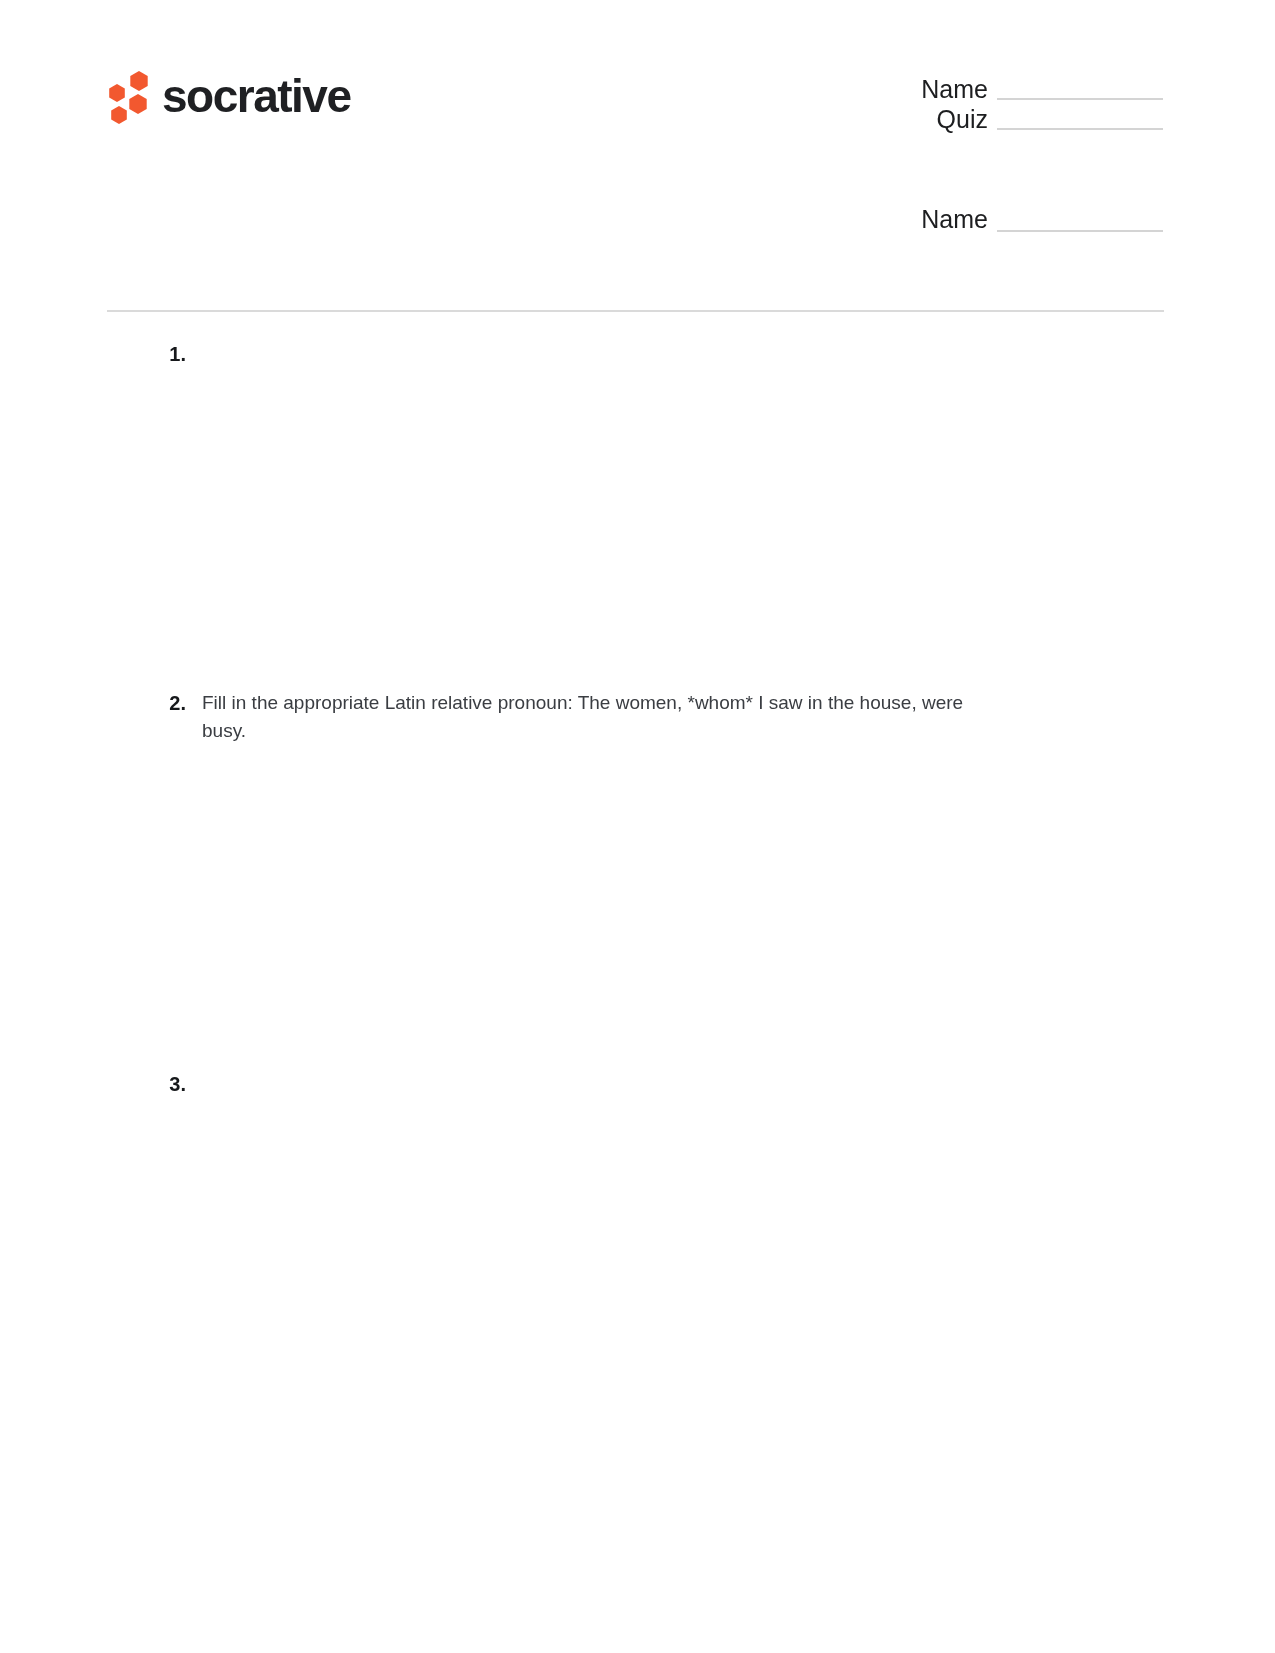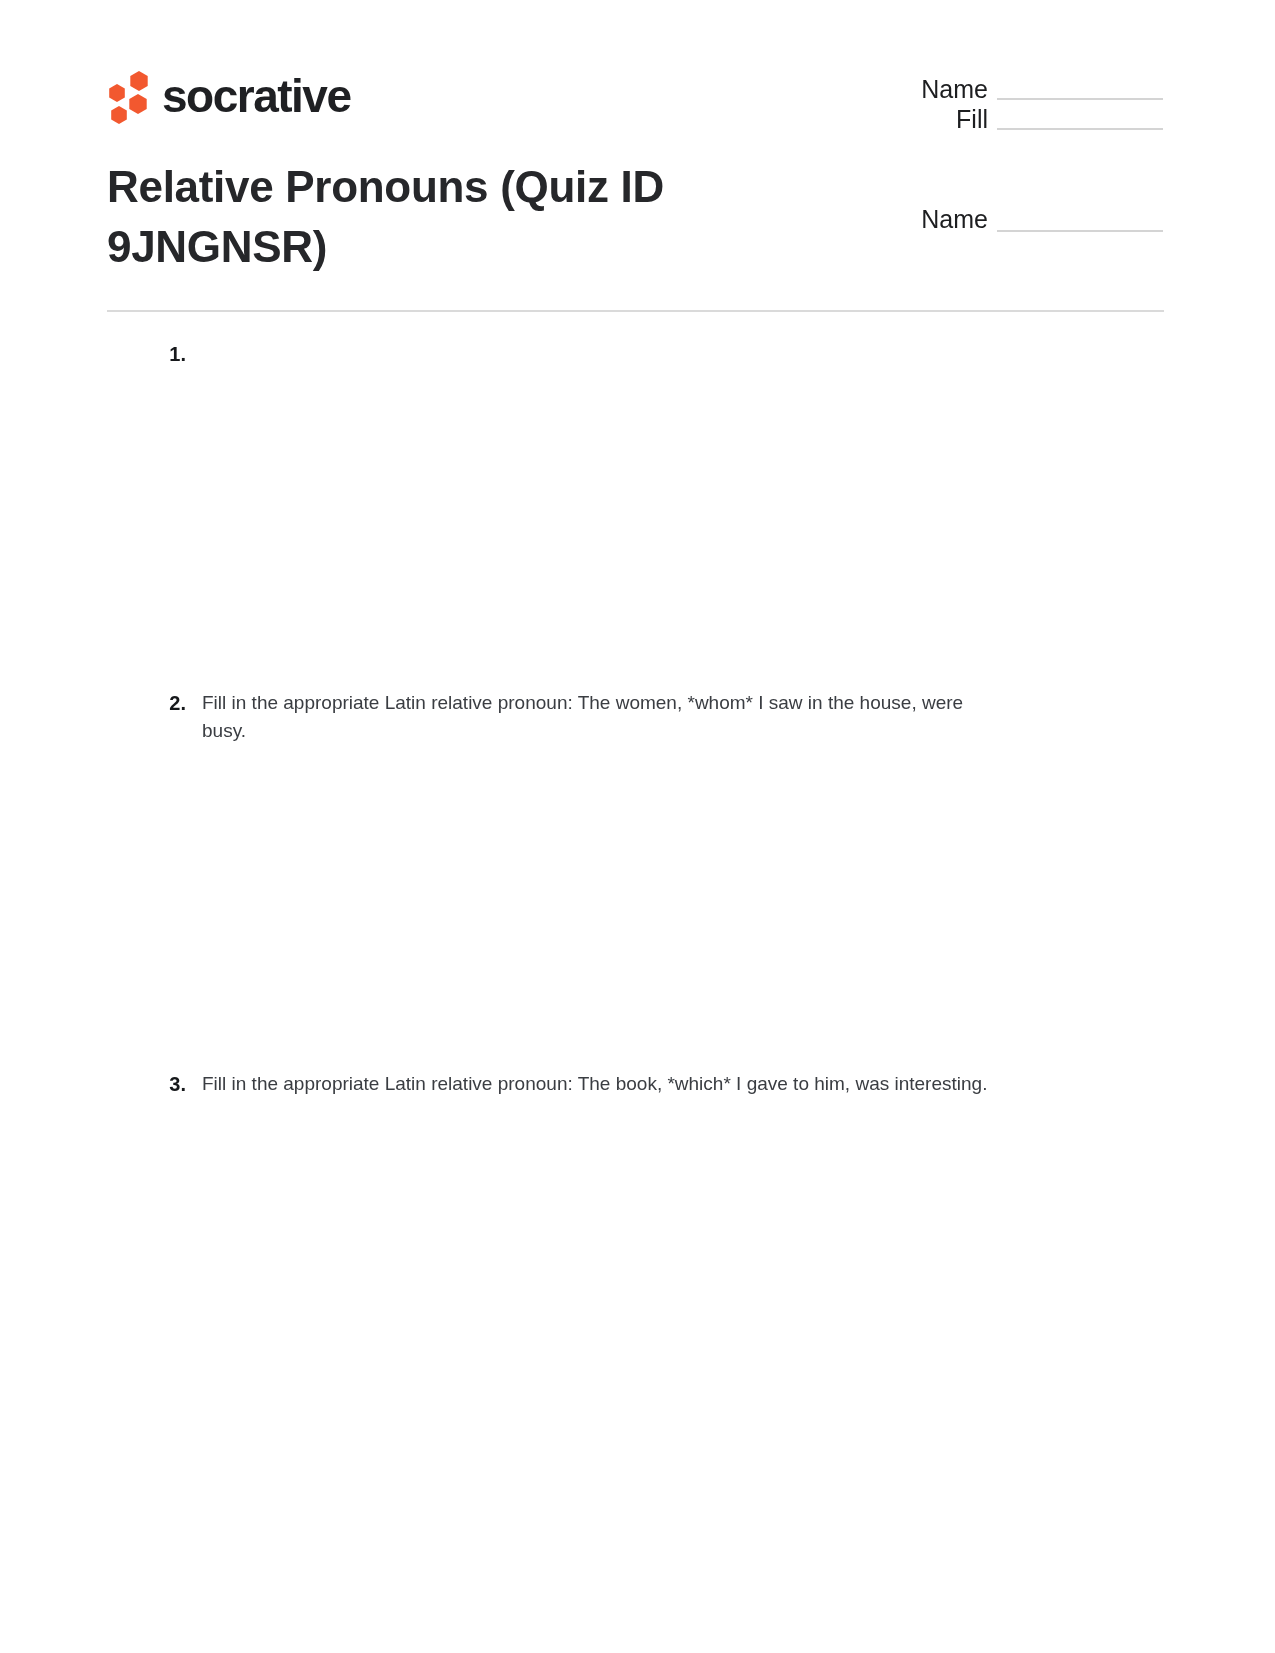--- a/index.html
+++ b/index.html
@@ -75,37 +75,35 @@
       <polygon points="17,22 24.8,26.5 24.8,35.5 17,40 9.2,35.5 9.2,26.5" stroke-width="3" stroke-linejoin="round" fill="#F2582F"></polygon>
       <polygon points="38,32 46.7,37 46.7,47 38,52 29.3,47 29.3,37" stroke-width="3" stroke-linejoin="round" fill="#F2582F"></polygon>
       <polygon points="19,44 26.8,48.5 26.8,57.5 19,62 11.2,57.5 11.2,48.5" stroke-width="3" stroke-linejoin="round" fill="#F2582F"></polygon>
     </svg>
     <span class="brand-text">socrative</span>
   </div>
 
   <span class="field-label label-name">Name</span>
   <div class="field-line line-name"></div>
 
-  <span class="field-label label-date">Fill</span>
+  <span class="field-label label-date">Quiz</span>
   <div class="field-line line-date"></div>
 
   <span class="field-label label-score">Name</span>
   <div class="field-line line-score"></div>
 
-  <h1 class="quiz-title">Relative Pronouns (Quiz ID 9JNGNSR)</h1>
 
   <div class="divider"></div>
 
   <div class="question q1">
     <span class="q-num">1.</span>
   </div>
 
   <div class="question q2">
     <span class="q-num">2.</span>
     <span class="q-text">Fill in the appropriate Latin relative pronoun: The women, *whom* I saw in the house, were busy.</span>
   </div>
 
   <div class="question q3">
     <span class="q-num">3.</span>
-    <span class="q-text">Fill in the appropriate Latin relative pronoun: The book, *which* I gave to him, was interesting.</span>
   </div>
 
 </div>
 
 </body></html>

